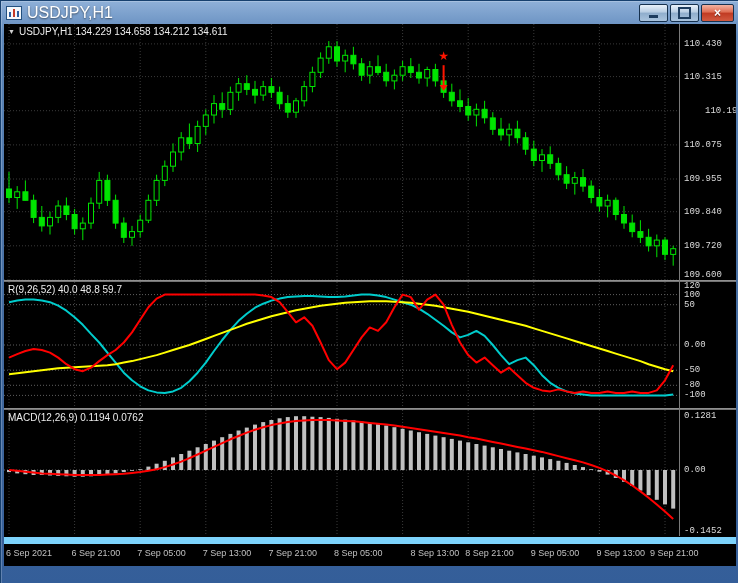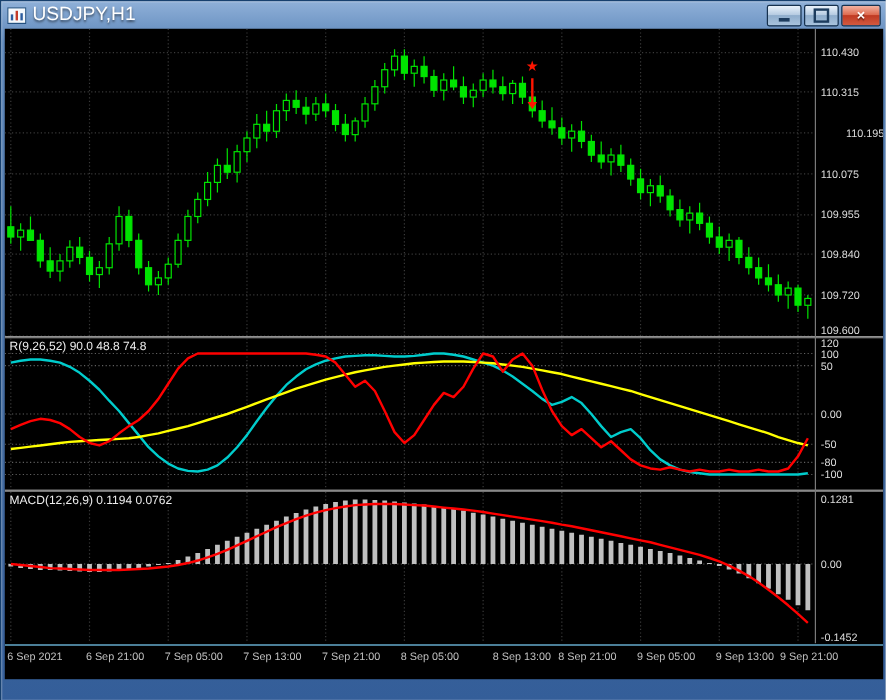--- a/index.html
+++ b/index.html
@@ -12,23 +12,23 @@
   .win-btns{display:flex;gap:2px;align-items:center;}
   .win-btn{height:16px;border:1px solid #16314e;border-radius:2px;display:flex;align-items:center;justify-content:center;cursor:pointer;}
   .btn-blue{width:27px;background:linear-gradient(180deg,#eaf2fb 0%,#b7cce2 45%,#8fadcc 50%,#a9c3dd 100%);}
   .btn-close{width:31px;background:linear-gradient(180deg,#f2b2a1 0%,#de6c51 45%,#c03a22 50%,#d25a40 100%);color:#fff;font-size:12px;font-weight:bold;line-height:1;text-shadow:0 1px 1px rgba(0,0,0,.45);}
   .glyph-min{width:9px;height:3px;background:#1d3c5e;margin-top:7px;}
   .glyph-max{width:9px;height:8px;border:2px solid #1d3c5e;}
   .client{position:absolute;left:3px;top:23px;width:732px;height:542px;background:#000;overflow:hidden;}
   svg.panel{position:absolute;left:0;display:block;background:#000;}
   .divider{position:absolute;left:0;width:732px;height:2px;background:linear-gradient(180deg,#9d9d9d,#666666);cursor:row-resize;}
   .vaxis-sep{position:absolute;left:675px;top:0;width:1px;height:512px;background:#7a7a7a;}
-  .price-axis{position:absolute;left:676px;top:0;width:56px;height:512px;cursor:ns-resize;}
+  .price-axis{position:absolute;left:676px;top:0;width:56px;height:512px;cursor:ns-resize;font-family:Liberation Mono, monospace;}
   .axis-label{position:absolute;left:4px;color:#dcdcdc;font-size:9px;line-height:9px;white-space:nowrap;}
-  .time-axis{position:absolute;left:0;top:513px;width:732px;height:29px;border-top:1px solid #7dd3fc;cursor:ew-resize;}
+  .time-axis{position:absolute;left:0;top:513px;width:732px;height:29px;border-top:7px solid #7dd3fc;cursor:ew-resize;}
   .time-label{position:absolute;top:4px;color:#c0c0c0;font-size:9px;white-space:nowrap;}
   .panel-label{position:absolute;left:4px;color:#ececec;font-size:10px;display:flex;align-items:center;gap:4px;z-index:5;}
   .sym-marker{font-size:7px;color:#d0d0d0;}
 </style>
 </head>
 <body>
 
 <div class="window">
   <div class="titlebar">
     <span class="title-icon">
@@ -405,16 +405,20 @@
         <div class="time-label" style="left: 198.8px;">7 Sep 13:00</div>
         <div class="time-label" style="left: 264.4px;">7 Sep 21:00</div>
         <div class="time-label" style="left: 330px;">8 Sep 05:00</div>
         <div class="time-label" style="left: 395.6px; margin-left: 11px;">8 Sep 13:00</div>
         <div class="time-label" style="left: 461.2px;">8 Sep 21:00</div>
         <div class="time-label" style="left: 526.8px;">9 Sep 05:00</div>
         <div class="time-label" style="left: 592.4px;">9 Sep 13:00</div>
         <div class="time-label" style="left: 622px; padding-left: 24px;">9 Sep 21:00</div>
       </div>
 
-    <div class="panel-label" style="top:260px">R(9,26,52) 90.0 48.8 74.8</div>
+    <div class="panel-label" style="top:2px">
+      <span class="sym-marker">▼</span>
+      <span>USDJPY,H1 134.229 134.658 134.212 134.611</span>
+    </div>
+    <div class="panel-label" style="top:260px">R(9,26,52) 40.0 48.8 59.7</div>
     <div class="panel-label" style="top:388px">MACD(12,26,9) 0.1194 0.0762</div>
   </div>
 </div>
 
 </body></html>

